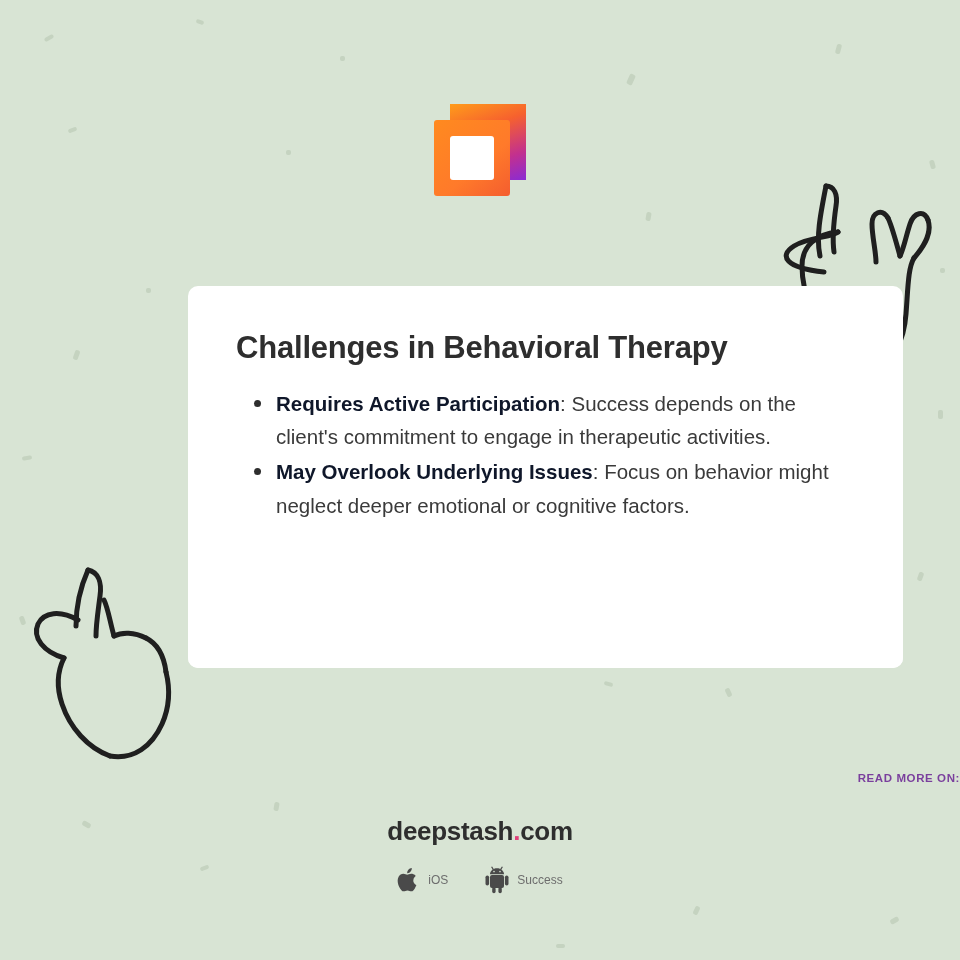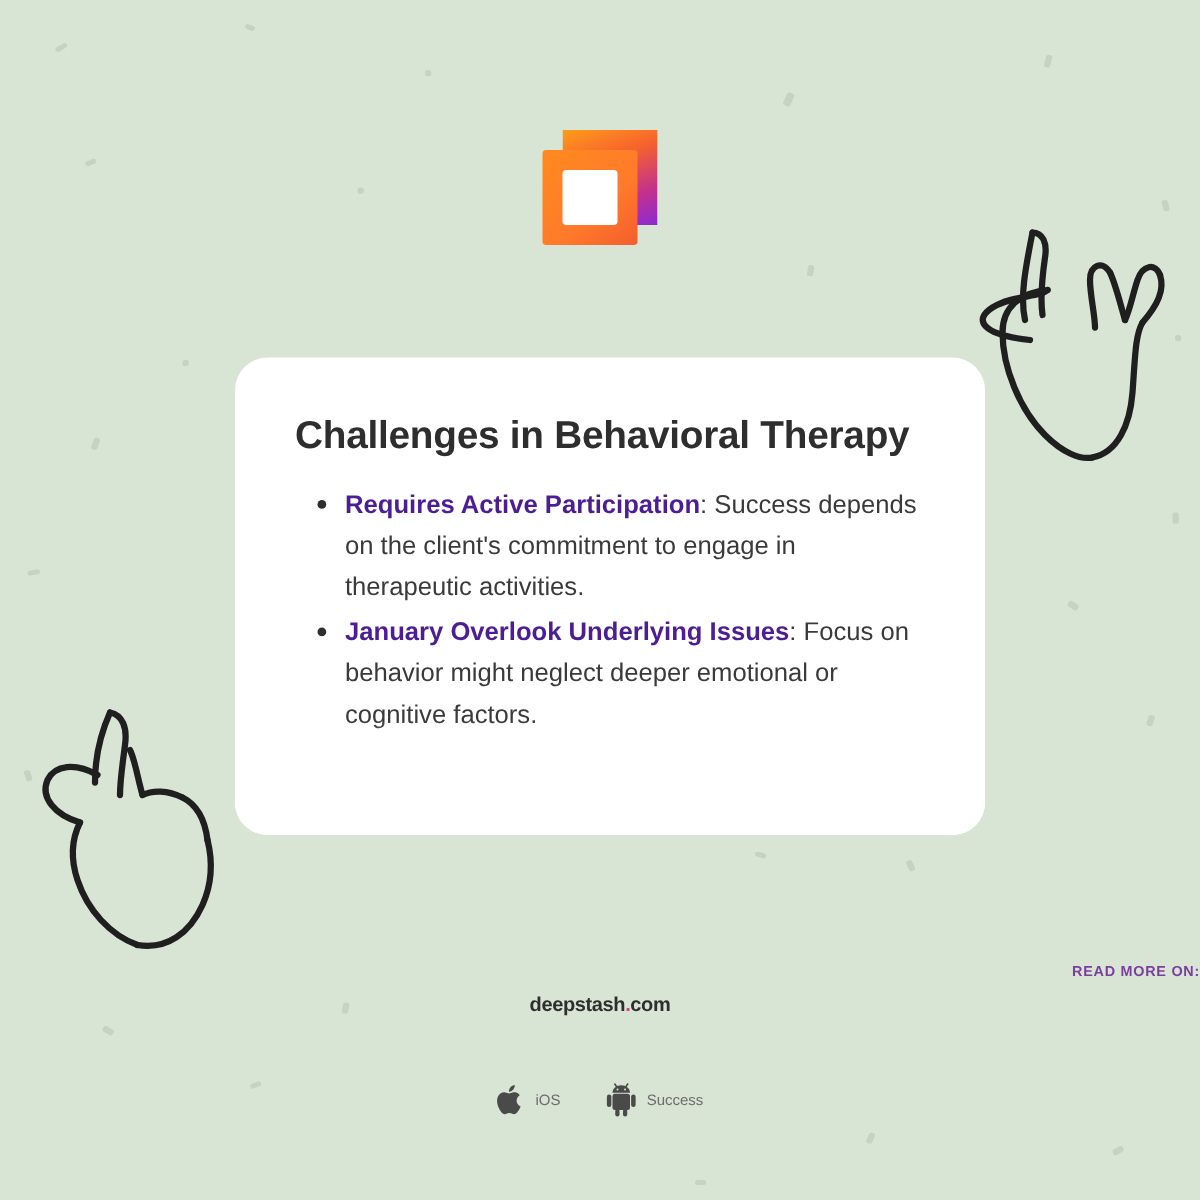--- a/index.html
+++ b/index.html
@@ -57,24 +57,24 @@
   
   .hand { position: absolute; pointer-events: none; }
   .hand-right { right: 14px; top: 172px; }
   .hand-left  { left: 18px;  top: 560px; }
 
   
   .card {
     position: absolute;
     left: 188px;
     top: 286px;
-    width: 600px;
+    width: 715px;
     height: 382px;
     background: #ffffff;
-    border-radius: 26px;
+    border-radius: 10px;
     padding: 38px 46px 4px 48px;
     overflow: hidden;
   }
   .card-title {
     font-size: 31px;
     line-height: 1.58;
     font-weight: bold;
     color: #2e2e2e;
     letter-spacing: -0.2px;
     margin-bottom: 14px;
@@ -91,21 +91,21 @@
   .bullets li::before {
     content: "";
     position: absolute;
     left: 18px;
     top: 13px;
     width: 7px;
     height: 7px;
     border-radius: 50%;
     background: #2e2e2e;
   }
-  .bullets li b { font-weight: bold; color: #4c1d95; }
+  .bullets li b { font-weight: bold; color: #0f172a; }
   .fade-mask {
     position: absolute;
     left: 0;
     right: 0;
     bottom: 0;
     height: 92px;
     background: linear-gradient(to bottom, rgba(255,255,255,0) 0%, #ffffff 72%);
     pointer-events: none;
   }
 
@@ -115,24 +115,24 @@
     top: 772px;
     width: 100%;
     text-align: right;
     font-size: 11.5px;
     font-weight: bold;
     letter-spacing: 0.6px;
     color: #7a3f9d;
   }
   .brand {
     position: absolute;
-    top: 796px;
+    top: 816px;
     width: 100%;
     text-align: center;
-    font-size: 16px;
+    font-size: 26px;
     font-weight: bold;
     color: #2e2e2e;
     letter-spacing: -0.3px;
   }
   .brand .dot { color: #e0407a; }
   .brand .tld { font-weight: bold; }
 
   .stores {
     position: absolute;
     top: 866px;
@@ -209,21 +209,21 @@
   </svg>
 </div>
 
 <div class="card">
   <div class="card-title">Challenges in Behavioral Therapy</div>
   <ul class="bullets">
     <li>
       <b>Requires Active Participation</b><span>: Success depends on the client's commitment to engage in therapeutic activities.</span>
     </li>
     <li>
-      <b>January Overlook Underlying Issues</b><span>: Focus on behavior might neglect deeper emotional or cognitive factors.</span>
+      <b>May Overlook Underlying Issues</b><span>: Focus on behavior might neglect deeper emotional or cognitive factors.</span>
     </li>
   </ul>
   <div class="fade-mask"></div>
 </div>
 
 <div class="read-more">READ MORE ON:</div>
 
 <div class="brand">
   <span>deepstash</span><span class="dot">.</span><span class="tld">com</span>
 </div>

